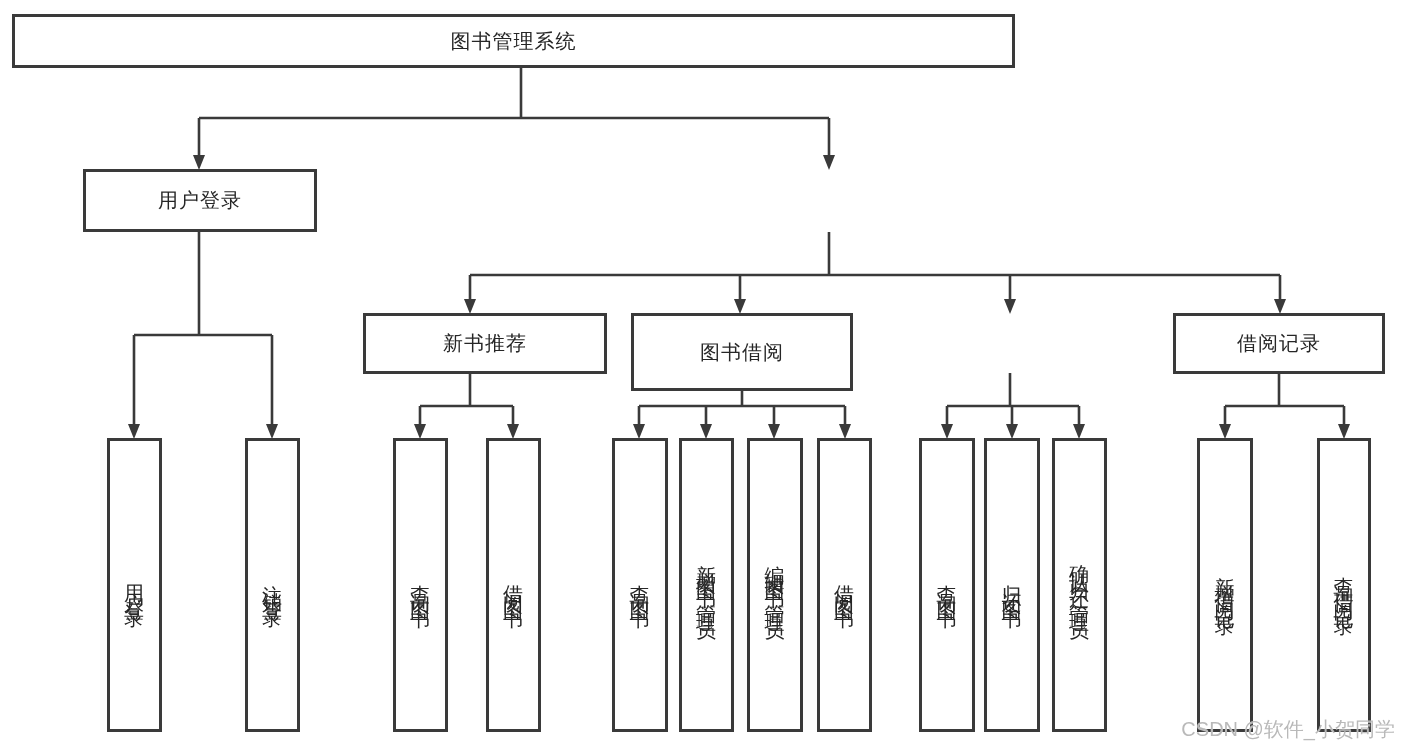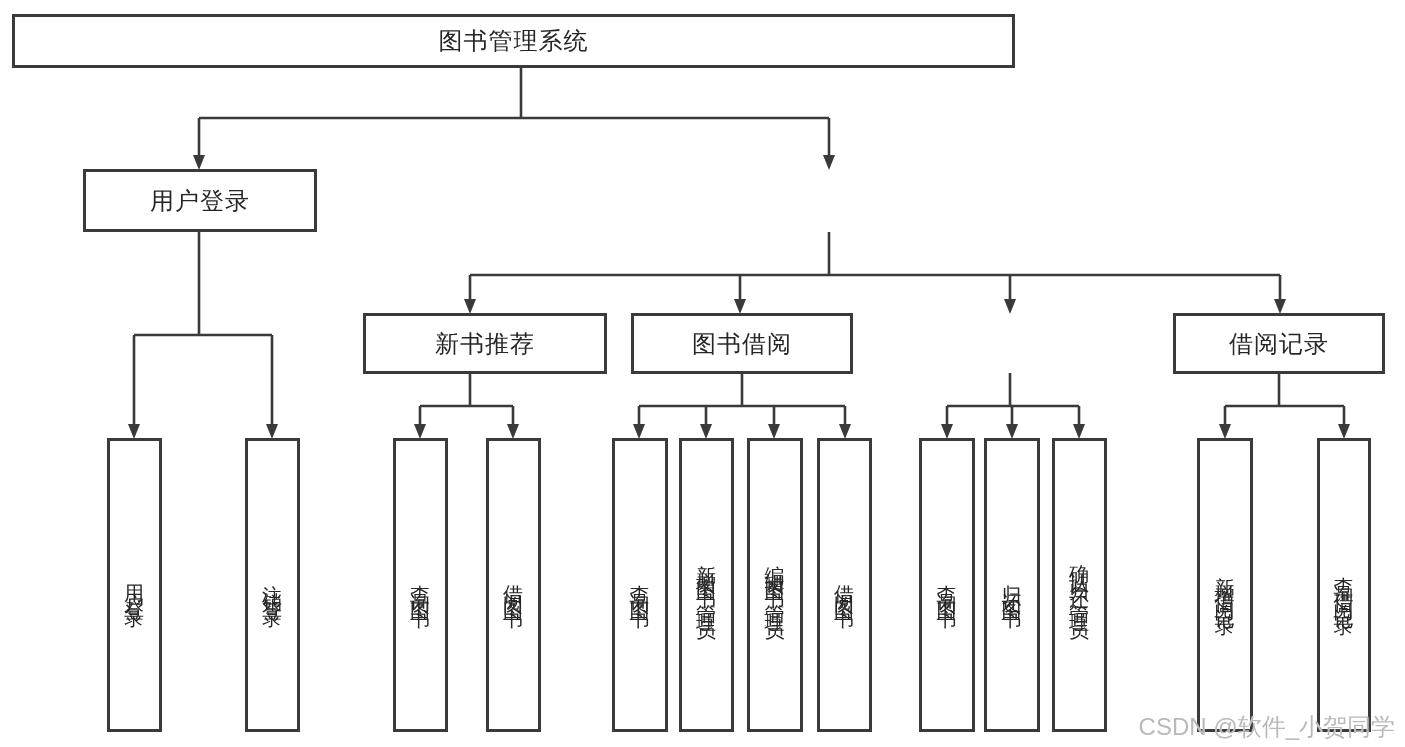--- a/index.html
+++ b/index.html
@@ -24,37 +24,37 @@
     box-sizing:border-box;
     border:3px solid var(--line);
     background:#fff;
     display:flex;
     align-items:center;
     justify-content:center;
     color:var(--text);
     z-index:2;
   }
   .box.h span{
-    font-size:24px;
+    font-size:20px;
     letter-spacing:1px;
     white-space:nowrap;
   }
   .box.v span{
     writing-mode:vertical-rl;
     text-orientation:mixed;
     font-size:20px;
     letter-spacing:8px;
     line-height:1.1;
   }
   .watermark{
     position:absolute;
     right:10px;
     bottom:4px;
     z-index:5;
-    font-size:24px;
+    font-size:20px;
     color:var(--watermark);
     text-shadow:0 1px 1px rgba(255,255,255,.8);
     white-space:nowrap;
   }
 </style>
 </head>
 <body>
 
 <div class="canvas">
 
@@ -98,21 +98,21 @@
     <span>图书管理系统</span>
   </div>
 
   <div class="box h" style="left:83px;top:169px;width:234px;height:63px">
     <span>用户登录</span>
   </div>
 
   <div class="box h" style="left:363px;top:313px;width:244px;height:61px">
     <span>新书推荐</span>
   </div>
-  <div class="box h" style="left:631px;top:313px;width:222px;height:61px">
+  <div class="box h" style="left:631px;top:313px;width:222px;height:78px">
     <span>图书借阅</span>
   </div>
   <div class="box h" style="left:1173px;top:313px;width:212px;height:61px">
     <span>借阅记录</span>
   </div>
 
   <div class="box v" style="left:107px;top:438px;width:55px;height:294px">
     <span>用户登录</span>
   </div>
   <div class="box v" style="left:245px;top:438px;width:55px;height:294px">

